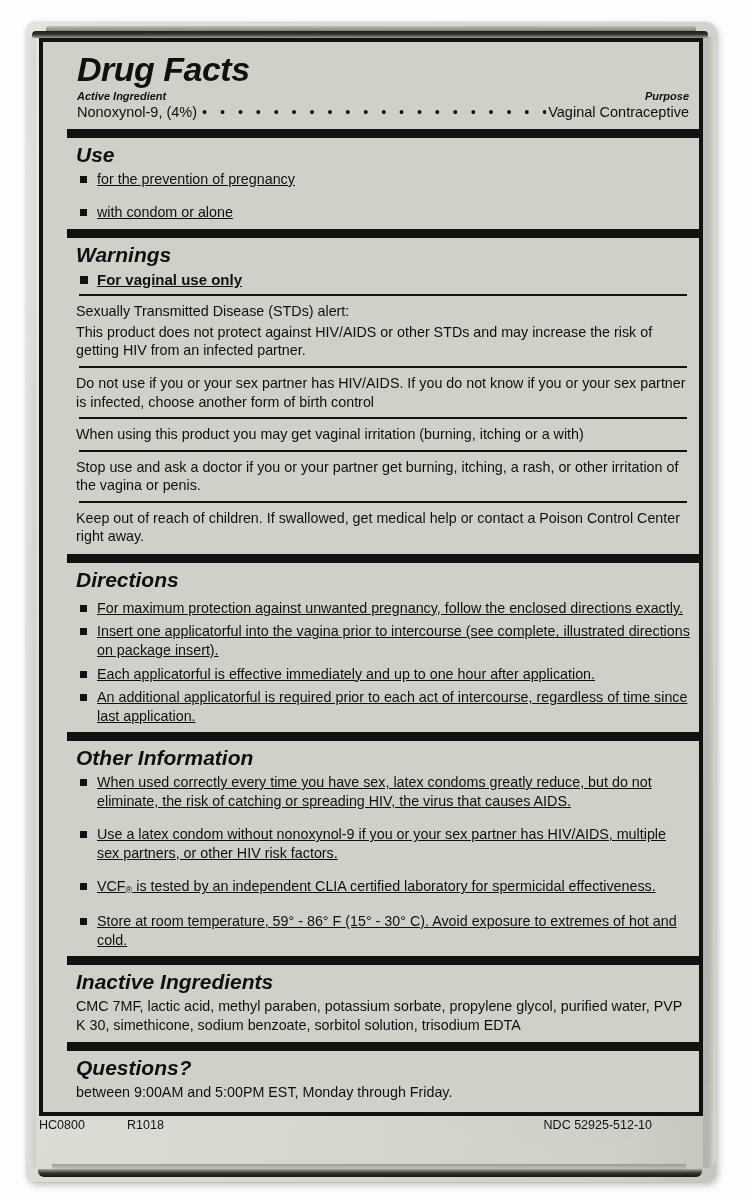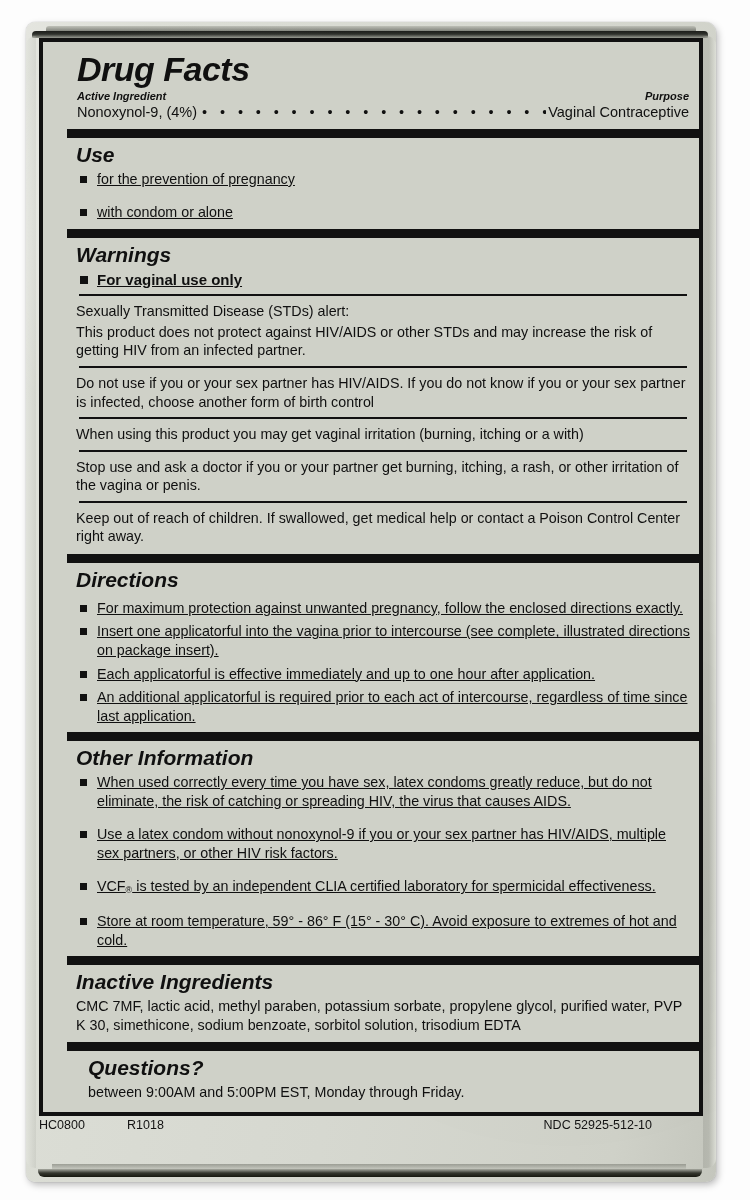--- a/index.html
+++ b/index.html
@@ -322,21 +322,21 @@
 
     <div class="band"></div>
 
     <div class="block">
       <div class="h-major">Inactive Ingredients</div>
       <div class="p">CMC 7MF, lactic acid, methyl paraben, potassium sorbate, propylene glycol, purified water, PVP K 30, simethicone, sodium benzoate, sorbitol solution, trisodium EDTA</div>
     </div>
 
     <div class="band"></div>
 
-    <div class="block" style="padding-bottom:10px;margin-left:12px;">
+    <div class="block" style="padding-bottom:10px;">
       <div class="h-major">Questions?</div>
       <div class="p">between 9:00AM and 5:00PM EST, Monday through Friday.</div>
     </div>
 
   </div>
 
   <div id="footer-codes">
     <span class="hc">HC0800</span>
     <span class="rev">R1018</span>
     <span class="ndc">NDC 52925-512-10</span>

